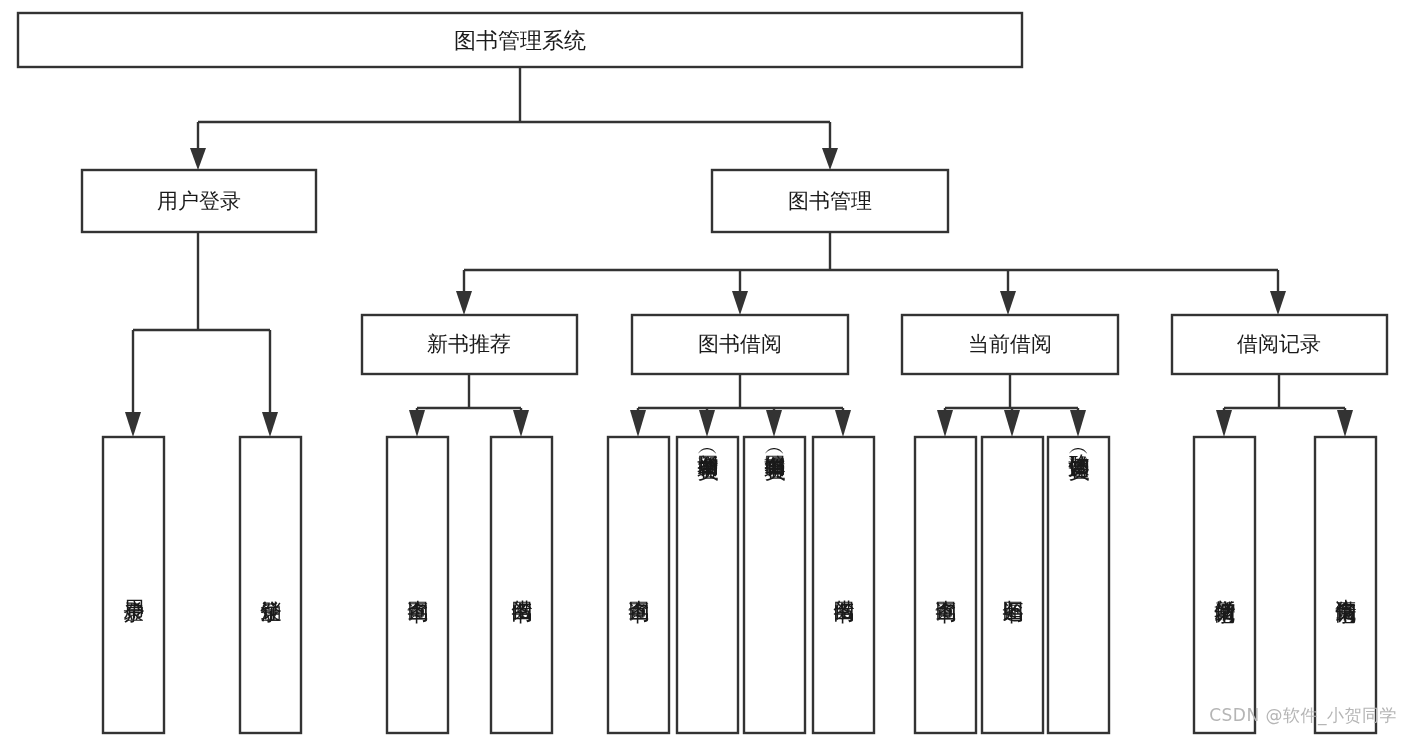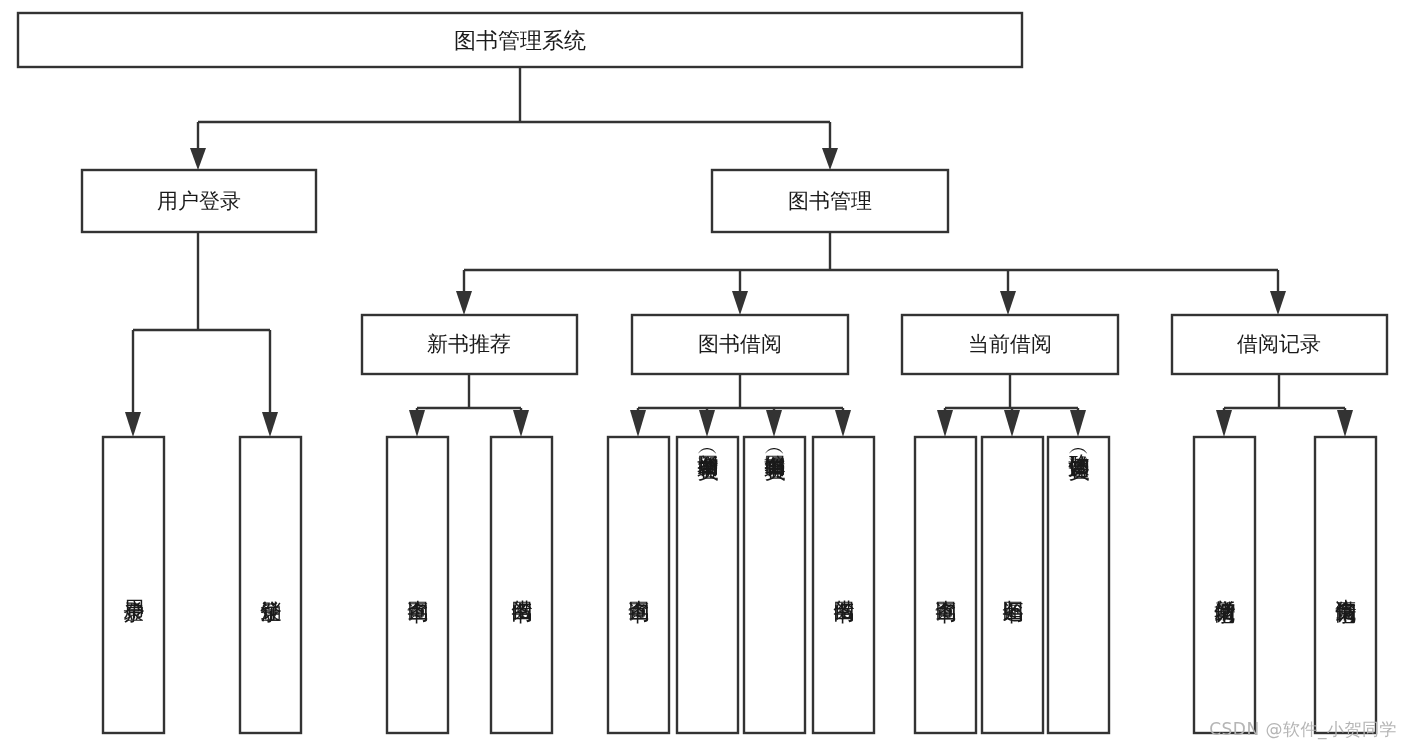--- a/index.html
+++ b/index.html
@@ -66,21 +66,21 @@
     font-family: "DejaVu Sans", "Liberation Sans", sans-serif;
     font-size: 21px;
     line-height: 1.18;
     letter-spacing: 1px;
     color: #1a1a1a;
     white-space: nowrap;
   }
   .watermark {
     position: absolute;
     right: 8px;
-    bottom: 6px;
+    bottom: 20px;
     font-family: "DejaVu Sans", "Liberation Sans", sans-serif;
     font-size: 17px;
     color: #b5b5b5;
     letter-spacing: 0.5px;
     white-space: nowrap;
   }
 </style>
 </head>
 <body>
 

